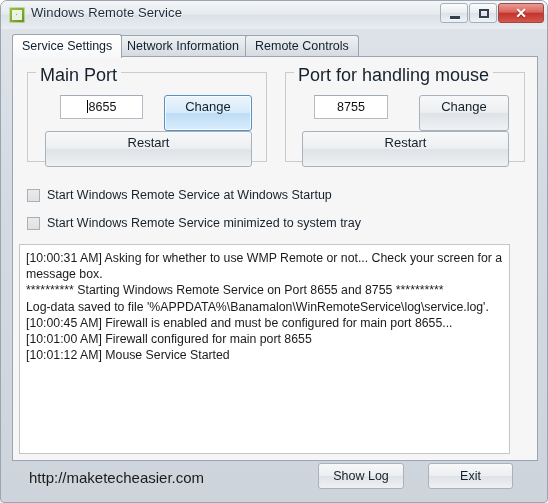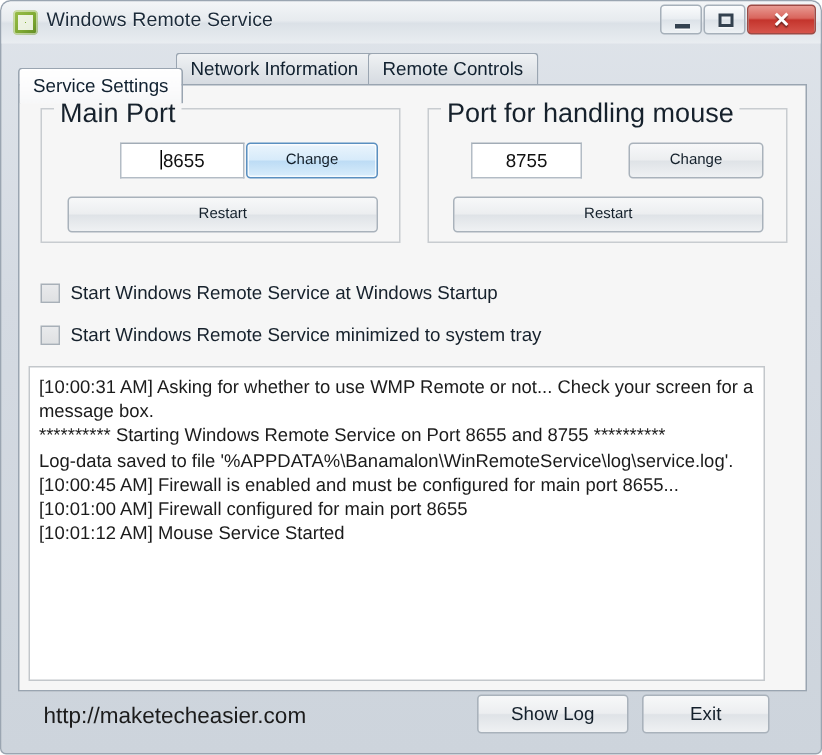--- a/index.html
+++ b/index.html
@@ -125,21 +125,21 @@
     border: 1px solid #9aa5b1;
     border-bottom: none;
     border-radius: 3px 3px 0 0;
     background: linear-gradient(to bottom, #f0f2f4 0%, #e2e6ea 50%, #d6dbe1 100%);
     font-size: 12.5px;
     color: #10202f;
     padding: 3px 9px 0 9px;
     white-space: nowrap;
   }
   .tab.active {
-    top: 12px;
+    top: 1px;
     height: 24px;
     background: linear-gradient(to bottom, #ffffff 0%, #fbfbfc 60%, #f6f7f8 100%);
     padding-top: 4px;
     z-index: 3;
   }
 
   
   .content {
     position: absolute;
     left: 11px; top: 55px;
@@ -185,25 +185,25 @@
     width: 1px;
     height: 13px;
     background: #000;
     vertical-align: -2px;
     margin-right: 1px;
   }
 
   .btn {
     position: absolute;
     box-sizing: border-box;
-    height: 24px;
+    height: 36px;
     border: 1px solid #a9b2bb;
     border-radius: 3px;
     background: linear-gradient(to bottom, #f7f8f9 0%, #eceef0 48%, #dfe3e7 52%, #eff1f3 100%);
-    font-size: 10px;
+    font-size: 13px;
     color: #14202b;
     text-align: center;
     line-height: 22px;
     cursor: default;
     white-space: nowrap;
   }
   .btn.focused {
     border: 1px solid #5a8fc0;
     background: linear-gradient(to bottom, #eaf4fc 0%, #d7ebfa 48%, #bddcf5 52%, #d9edfb 100%);
     box-shadow: inset 0 0 0 1px rgba(255,255,255,.75);
@@ -303,21 +303,21 @@
     <div class="tab" style="left:233px;">
       <span>Remote Controls</span>
     </div>
   </div>
 
   <div class="content">
 
     <div class="groupbox" style="left:14px; top:15px; width:240px; height:90px;">
       <span class="legend">Main Port</span>
 
-      <div class="portfield" style="left:32px; top:22px; width:83px;margin-left:20px;">
+      <div class="portfield" style="left:32px; top:22px; width:83px;">
         <span class="caret"></span><span>8655</span>
       </div>
 
       <div class="btn focused" style="left:136px; top:22px; width:88px;">
         <span>Change</span>
       </div>
 
       <div class="btn" style="left:17px; top:58px; width:207px;">
         <span>Restart</span>
       </div>
@@ -354,21 +354,21 @@
     <div class="logline">[10:00:31 AM] Asking for whether to use WMP Remote or not... Check your screen for a message box.</div>
     <div class="logline">********** Starting Windows Remote Service on Port 8655 and 8755 **********</div>
     <div class="logline">Log-data saved to file '%APPDATA%\Banamalon\WinRemoteService\log\service.log'.</div>
     <div class="logline">[10:00:45 AM] Firewall is enabled and must be configured for main port 8655...</div>
     <div class="logline">[10:01:00 AM] Firewall configured for main port 8655</div>
     <div class="logline">[10:01:12 AM] Mouse Service Started</div>
   </div>
 
   <div class="watermark">http://maketecheasier.com</div>
 
-  <div class="footer-btn" style="left:317px; top:462px; width:101px;">
+  <div class="footer-btn" style="left:317px; top:462px; width:86px;">
     <span>Show Log</span>
   </div>
 
   <div class="footer-btn" style="left:427px; top:462px; width:85px;">
     <span>Exit</span>
   </div>
 
 </div>
 
 </body></html>

